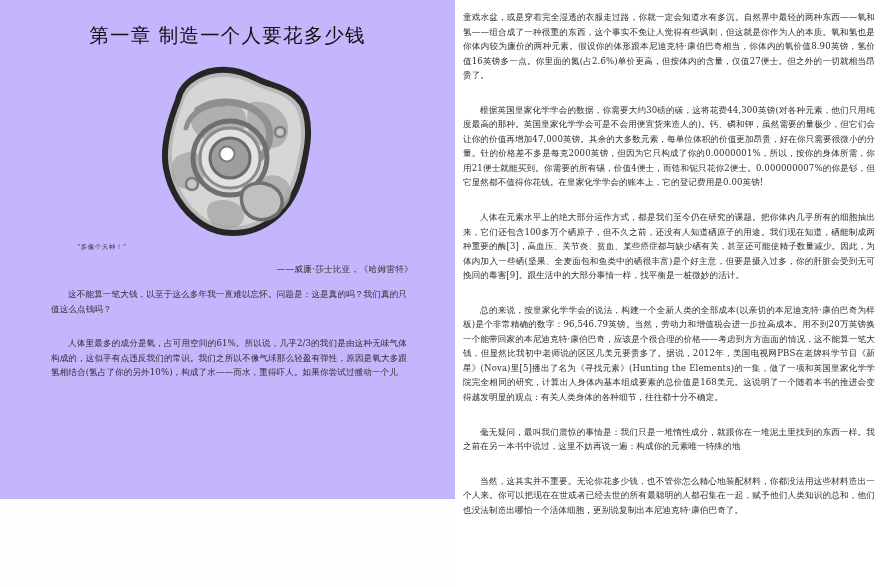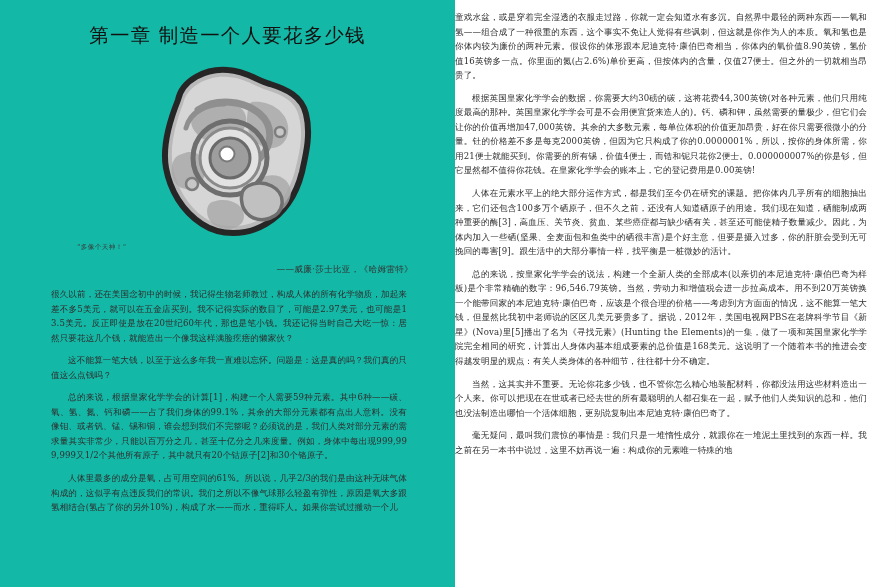--- a/index.html
+++ b/index.html
@@ -20,24 +20,24 @@
     width: 896px;
     height: 587px;
     display: flex;
     background: #fefefe;
   }
 
   
   .page-left {
     position: relative;
     width: 455px;
-    height: 587px;
+    height: 499px;
     box-sizing: border-box;
     padding: 0;
-    background: #14b8a6;
+    background: #c4b5fd;
   }
 
   .gutter {
     position: absolute;
     left: 455px;
     top: 0;
     width: 1px;
     height: 587px;
     background: #5a5a5a;
   }
@@ -100,36 +100,36 @@
     box-sizing: border-box;
     font-family: "DejaVu Serif", "Liberation Serif", serif;
     color: #2e2e2e;
   }
   .body-left {
     left: 51px;
     top: 287px;
     width: 356px;
   }
   .body-right {
-    left: 0;
+    left: 8px;
     top: 10px;
     width: 412px;
   }
   .para {
     font-size: 8.55px;
     line-height: 14.55px;
     text-align: justify;
     text-justify: inter-ideograph;
     margin: 0;
     letter-spacing: .12px;
     text-indent: 2em;
     word-break: break-all;
   }
   .para.noindent { text-indent: 0; }
-  .para + .para { margin-top: 8px; }
+  .para + .para { margin-top: 20px; }
 </style>
 </head>
 <body>
 
 <div class="spread">
 
   <div class="page-left">
 
     <div class="chapter-title">第一章 制造一个人要花多少钱</div>
 
@@ -174,33 +174,31 @@
         <circle cx="72" cy="126" r="6" fill="#c7c7c7" stroke="#7d7d7d" stroke-width="2.5"></circle>
         <circle cx="160" cy="74" r="5" fill="#c7c7c7" stroke="#7d7d7d" stroke-width="2.5"></circle>
       </svg>
     </div>
 
     <div class="epigraph">“多像个天神！”</div>
 
     <div class="epigraph-attrib">——威廉·莎士比亚，《哈姆雷特》</div>
 
     <div class="body-col body-left">
-      <p class="para noindent">很久以前，还在美国念初中的时候，我记得生物老师教过，构成人体的所有化学物质，加起来差不多5美元，就可以在五金店买到。我不记得实际的数目了，可能是2.97美元，也可能是13.5美元。反正即使是放在20世纪60年代，那也是笔小钱。我还记得当时自己大吃一惊：居然只要花这几个钱，就能造出一个像我这样满脸疙瘩的懒家伙？</p>
       <p class="para">这不能算一笔大钱，以至于这么多年我一直难以忘怀。问题是：这是真的吗？我们真的只值这么点钱吗？</p>
-      <p class="para">总的来说，根据皇家化学学会的计算[1]，构建一个人需要59种元素。其中6种——碳、氧、氢、氮、钙和磷——占了我们身体的99.1%，其余的大部分元素都有点出人意料。没有像钼、或者钒、锰、锡和铜，谁会想到我们不完整呢？必须说的是，我们人类对部分元素的需求量其实非常少，只能以百万分之几，甚至十亿分之几来度量。例如，身体中每出现999,999,999又1/2个其他所有原子，其中就只有20个钴原子[2]和30个铬原子。</p>
       <p class="para">人体里最多的成分是氧，占可用空间的61%。所以说，几乎2/3的我们是由这种无味气体构成的，这似乎有点违反我们的常识。我们之所以不像气球那么轻盈有弹性，原因是氧大多跟氢相结合(氢占了你的另外10%)，构成了水——而水，重得吓人。如果你尝试过搬动一个儿</p>
     </div>
   </div>
 
   <div class="gutter"></div>
 
   <div class="page-right">
     <div class="body-col body-right">
       <p class="para noindent">童戏水盆，或是穿着完全湿透的衣服走过路，你就一定会知道水有多沉。自然界中最轻的两种东西——氧和氢——组合成了一种很重的东西，这个事实不免让人觉得有些讽刺，但这就是你作为人的本质。氧和氢也是你体内较为廉价的两种元素。假设你的体形跟本尼迪克特·康伯巴奇相当，你体内的氧价值8.90英镑，氢价值16英镑多一点。你里面的氮(占2.6%)单价更高，但按体内的含量，仅值27便士。但之外的一切就相当昂贵了。</p>
       <p class="para">根据英国皇家化学学会的数据，你需要大约30磅的碳，这将花费44,300英镑(对各种元素，他们只用纯度最高的那种。英国皇家化学学会可是不会用便宜货来造人的)。钙、磷和钾，虽然需要的量极少，但它们会让你的价值再增加47,000英镑。其余的大多数元素，每单位体积的价值更加昂贵，好在你只需要很微小的分量。钍的价格差不多是每克2000英镑，但因为它只构成了你的0.0000001%，所以，按你的身体所需，你用21便士就能买到。你需要的所有锡，价值4便士，而锆和铌只花你2便士。0.000000007%的你是钐，但它显然都不值得你花钱。在皇家化学学会的账本上，它的登记费用是0.00英镑!</p>
       <p class="para">人体在元素水平上的绝大部分运作方式，都是我们至今仍在研究的课题。把你体内几乎所有的细胞抽出来，它们还包含100多万个硒原子，但不久之前，还没有人知道硒原子的用途。我们现在知道，硒能制成两种重要的酶[3]，高血压、关节炎、贫血、某些癌症都与缺少硒有关，甚至还可能使精子数量减少。因此，为体内加入一些硒(坚果、全麦面包和鱼类中的硒很丰富)是个好主意，但要是摄入过多，你的肝脏会受到无可挽回的毒害[9]。跟生活中的大部分事情一样，找平衡是一桩微妙的活计。</p>
       <p class="para">总的来说，按皇家化学学会的说法，构建一个全新人类的全部成本(以亲切的本尼迪克特·康伯巴奇为样板)是个非常精确的数字：96,546.79英镑。当然，劳动力和增值税会进一步拉高成本。用不到20万英镑换一个能带回家的本尼迪克特·康伯巴奇，应该是个很合理的价格——考虑到方方面面的情况，这不能算一笔大钱，但显然比我初中老师说的区区几美元要贵多了。据说，2012年，美国电视网PBS在老牌科学节目《新星》(Nova)里[5]播出了名为《寻找元素》(Hunting the Elements)的一集，做了一项和英国皇家化学学院完全相同的研究，计算出人身体内基本组成要素的总价值是168美元。这说明了一个随着本书的推进会变得越发明显的观点：有关人类身体的各种细节，往往都十分不确定。</p>
+      <p class="para">毫无疑问，最叫我们震惊的事情是：我们只是一堆惰性成分，就跟你在一堆泥土里找到的东西一样。我之前在另一本书中说过，这里不妨再说一遍：构成你的元素唯一特殊的地</p>
       <p class="para">当然，这其实并不重要。无论你花多少钱，也不管你怎么精心地装配材料，你都没法用这些材料造出一个人来。你可以把现在在世或者已经去世的所有最聪明的人都召集在一起，赋予他们人类知识的总和，他们也没法制造出哪怕一个活体细胞，更别说复制出本尼迪克特·康伯巴奇了。</p>
-      <p class="para">毫无疑问，最叫我们震惊的事情是：我们只是一堆惰性成分，就跟你在一堆泥土里找到的东西一样。我之前在另一本书中说过，这里不妨再说一遍：构成你的元素唯一特殊的地</p>
     </div>
   </div>
 
 </div>
 
 </body></html>

